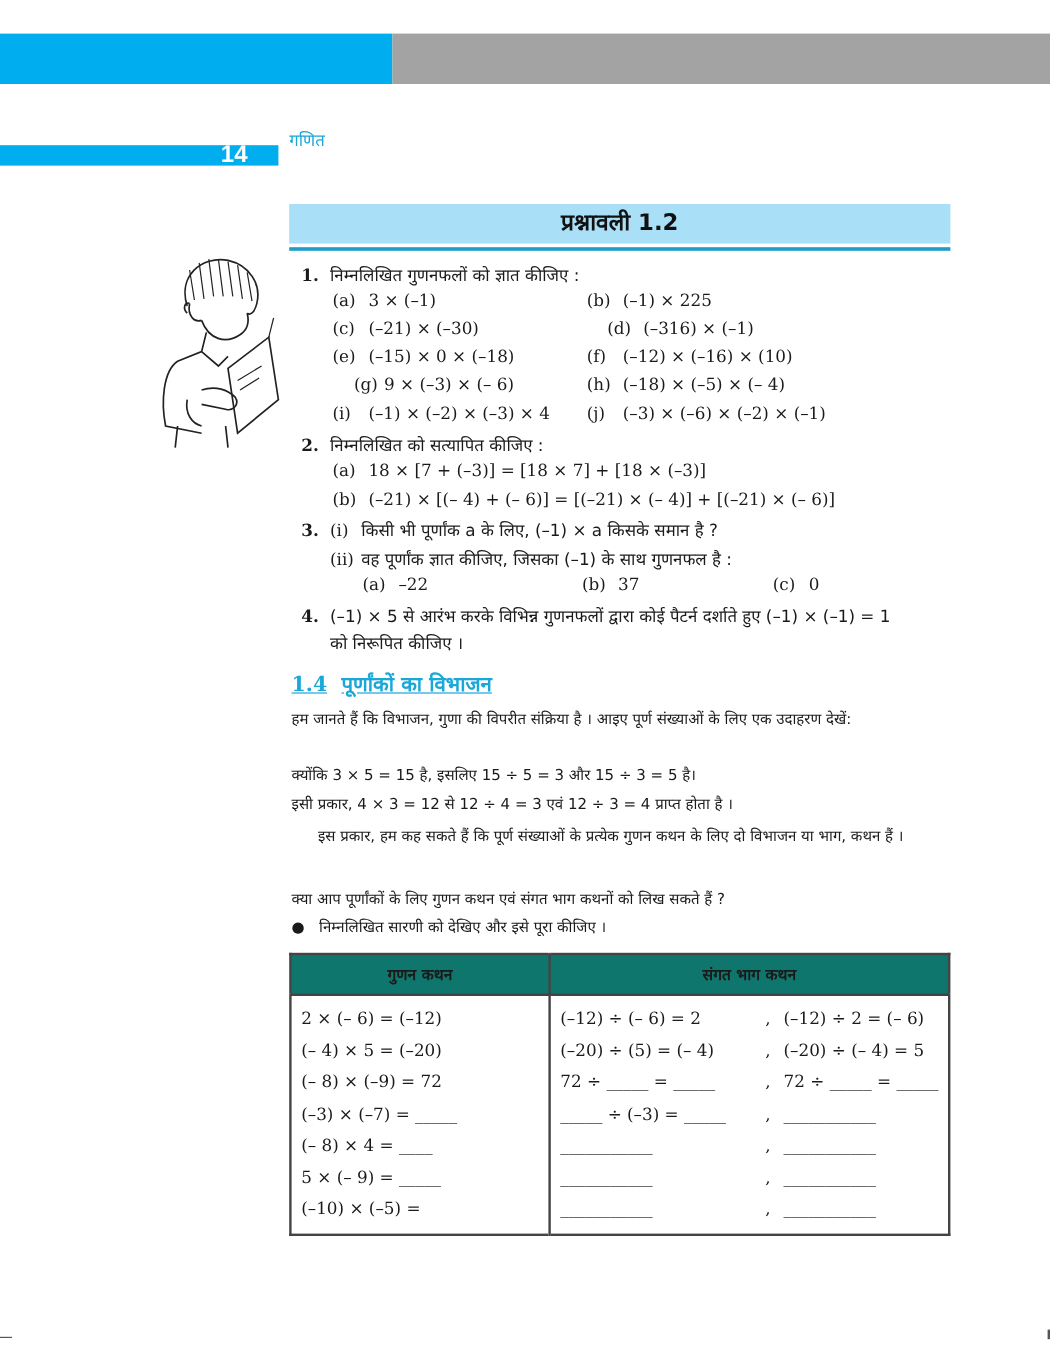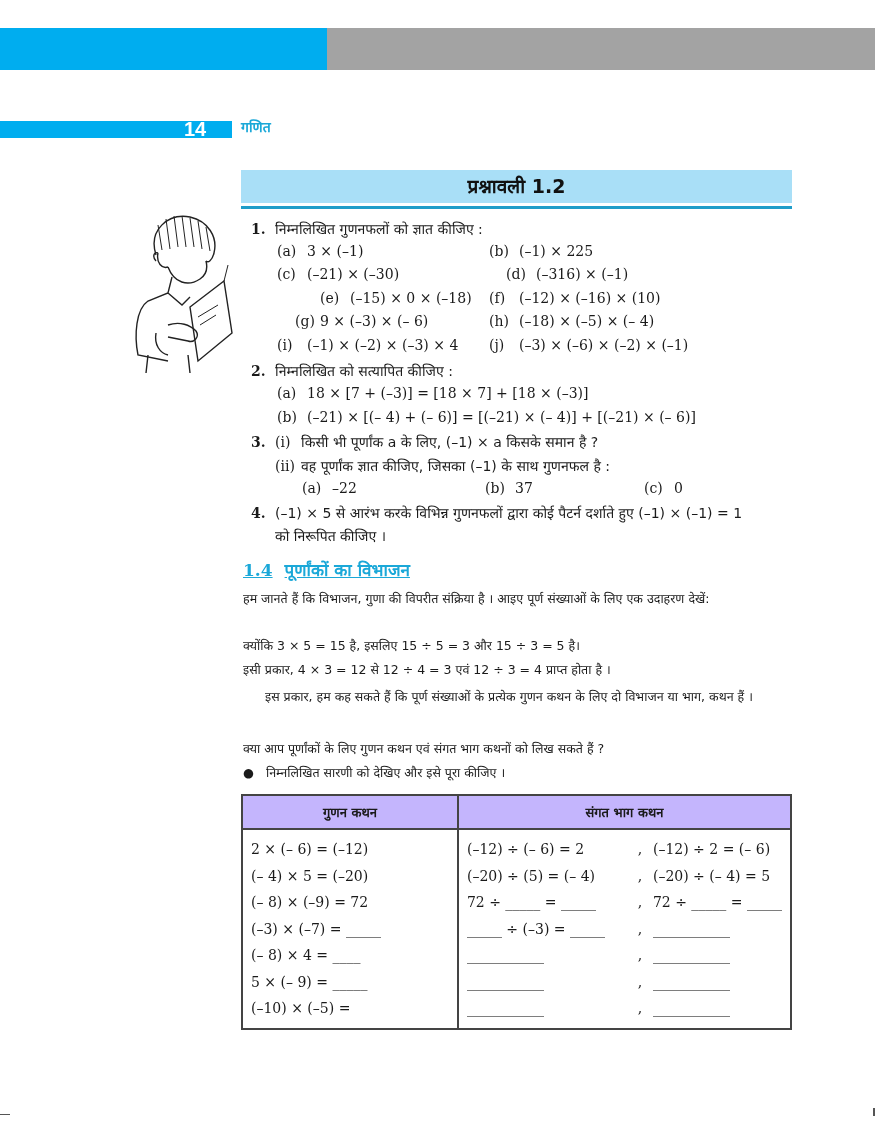--- a/index.html
+++ b/index.html
@@ -10,21 +10,21 @@
   }
   .abs { position: absolute; }
   .topbar-blue { left: 0; top: 28px; width: 327px; height: 42px; background: #00adef; }
   .topbar-gray { left: 327px; top: 28px; width: 548px; height: 42px; background: #a3a3a3; }
   .run-bar { left: 0; top: 121px; width: 232px; height: 17px; background: #00adef; }
   .page-num {
     left: 184px; top: 121px; width: 40px; height: 17px; line-height: 17px;
     color: #ffffff; font-family: "Liberation Sans", sans-serif; font-weight: bold; font-size: 20px;
   }
   .subject {
-    left: 241px; top: 117px; color: #1ba8d8; font-family: "DejaVu Sans", sans-serif; font-size: 14px; font-weight: bold;
+    left: 241px; top: 107px; color: #1ba8d8; font-family: "DejaVu Sans", sans-serif; font-size: 14px;
   }
   .ex-box {
     left: 241px; top: 170px; width: 551px; height: 33px; background: #a9dff7;
     text-align: center; line-height: 33px; font-family: "DejaVu Sans", sans-serif;
     font-weight: bold; font-size: 19px; color: #111;
   }
   .ex-rule { left: 241px; top: 206px; width: 551px; height: 3px; background: #1f9dc9; }
   .illus { left: 128px; top: 205px; width: 112px; height: 170px; }
   .hi { font-family: "DejaVu Sans", sans-serif; font-size: 14px; }
   .row { position: absolute; font-size: 14px; white-space: nowrap; }
@@ -36,21 +36,21 @@
   }
   .sec-head .sn { font-family: "DejaVu Serif", serif; margin-right: 12px; }
   .para { position: absolute; left: 243px; width: 550px; font-family: "DejaVu Sans", sans-serif;
     font-size: 12.5px; line-height: 22px; text-align: justify; }
 
   table.t {
     position: absolute; left: 241px; top: 794px; width: 551px; border-collapse: collapse;
     border: 2px solid #444; font-size: 14px;
   }
   table.t th {
-    background: #c4b5fd; height: 30px; font-family: "DejaVu Sans", sans-serif; font-size: 13px;
+    background: #0f766e; height: 30px; font-family: "DejaVu Sans", sans-serif; font-size: 13px;
     font-weight: bold; border-bottom: 2px solid #444;
   }
   table.t th.c1, table.t td.c1 { width: 207px; border-right: 2px solid #444; }
   table.t td { vertical-align: top; padding: 6px 8px 6px 8px; }
   .cell-line { height: 26.5px; line-height: 26.5px; white-space: nowrap; }
   .dv { display: inline-block; width: 160px; }
   .cm { display: inline-block; width: 26px; text-align: center; }
   .corner-l { left: 0; top: 1114px; width: 10px; height: 1px; background: #555; }
   .corner-r { left: 873px; top: 1108px; width: 2px; height: 8px; background: #555; }
 </style>
@@ -79,21 +79,21 @@
   <path d="M28 128 C26 140 32 148 40 150"></path>
 </svg>
 
 <div class="row" style="left:251px; top:219px;">
   <span class="num" style="font-weight:bold;display:inline-block;width:24px;">1.</span><span class="hi">निम्नलिखित गुणनफलों को ज्ञात कीजिए :</span>
 </div>
 <div class="row" style="left:277px; top:243px;"><span class="lbl">(a)</span><span>3 × (–1)</span></div>
 <div class="row" style="left:489px; top:243px;"><span class="lbl">(b)</span><span>(–1) × 225</span></div>
 <div class="row" style="left:277px; top:266px;"><span class="lbl">(c)</span><span>(–21) × (–30)</span></div>
 <div class="row" style="left:506px; top:266px;"><span class="lbl">(d)</span><span>(–316) × (–1)</span></div>
-<div class="row" style="left:277px; top:290px;margin-left:43px;"><span class="lbl">(e)</span><span>(–15) × 0 × (–18)</span></div>
+<div class="row" style="left:277px; top:290px;"><span class="lbl">(e)</span><span>(–15) × 0 × (–18)</span></div>
 <div class="row" style="left:489px; top:290px;"><span class="lbl">(f)</span><span>(–12) × (–16) × (10)</span></div>
 <div class="row" style="left:290px; top:313px;text-align:center;"><span class="lbl">(g)</span><span>9 × (–3) × (– 6)</span></div>
 <div class="row" style="left:489px; top:313px;"><span class="lbl">(h)</span><span>(–18) × (–5) × (– 4)</span></div>
 <div class="row" style="left:277px; top:337px;"><span class="lbl">(i)</span><span>(–1) × (–2) × (–3) × 4</span></div>
 <div class="row" style="left:489px; top:337px;"><span class="lbl">(j)</span><span>(–3) × (–6) × (–2) × (–1)</span></div>
 
 <div class="row" style="left:251px; top:361px;">
   <span style="font-weight:bold;display:inline-block;width:24px;">2.</span><span class="hi">निम्नलिखित को सत्यापित कीजिए :</span>
 </div>
 <div class="row" style="left:277px; top:385px;"><span class="lbl">(a)</span><span>18 × [7 + (–3)] = [18 × 7] + [18 × (–3)]</span></div>

